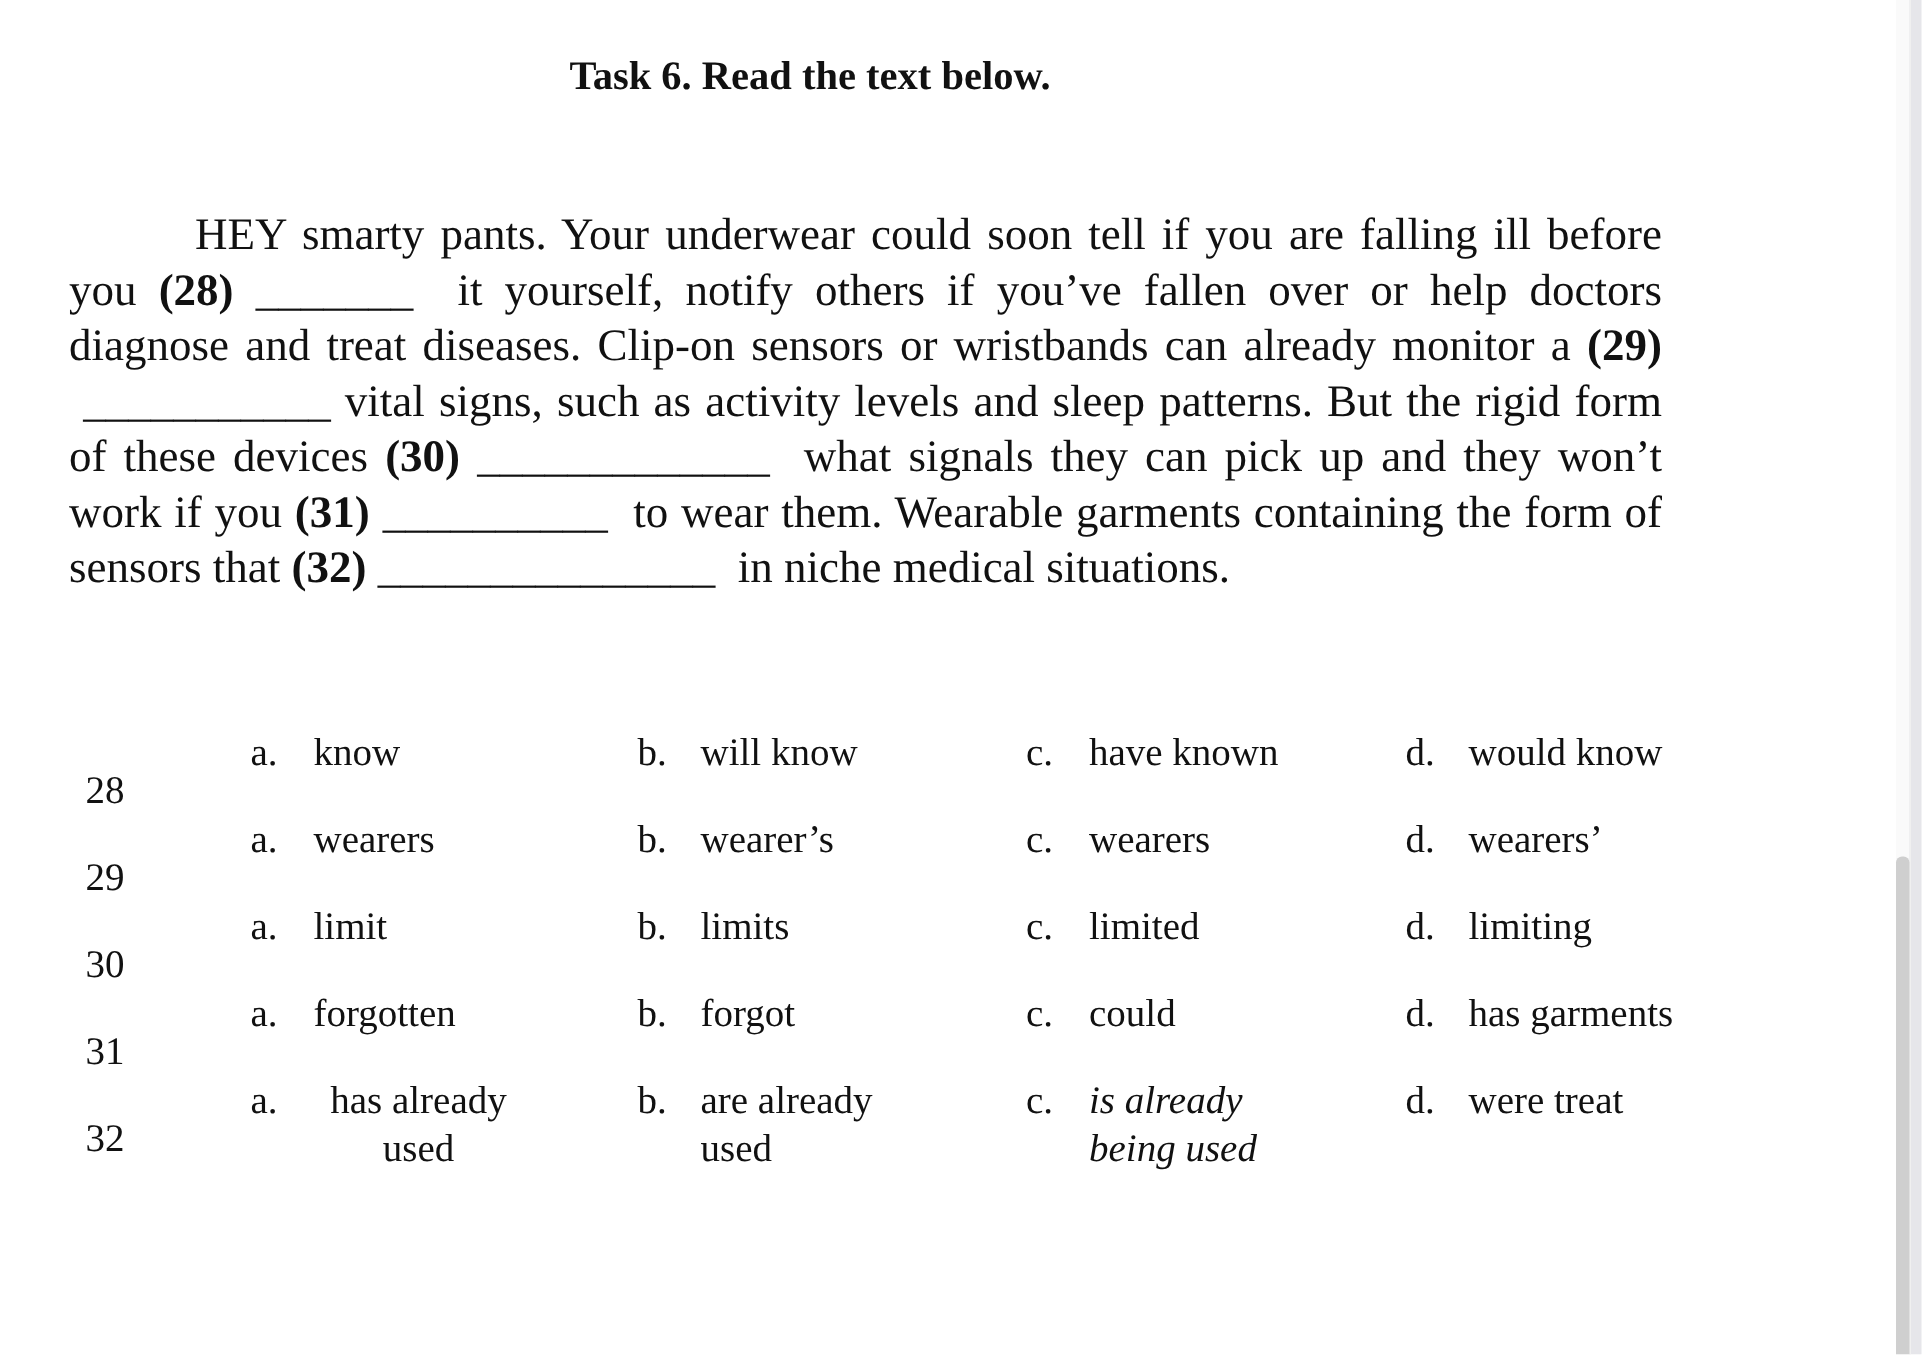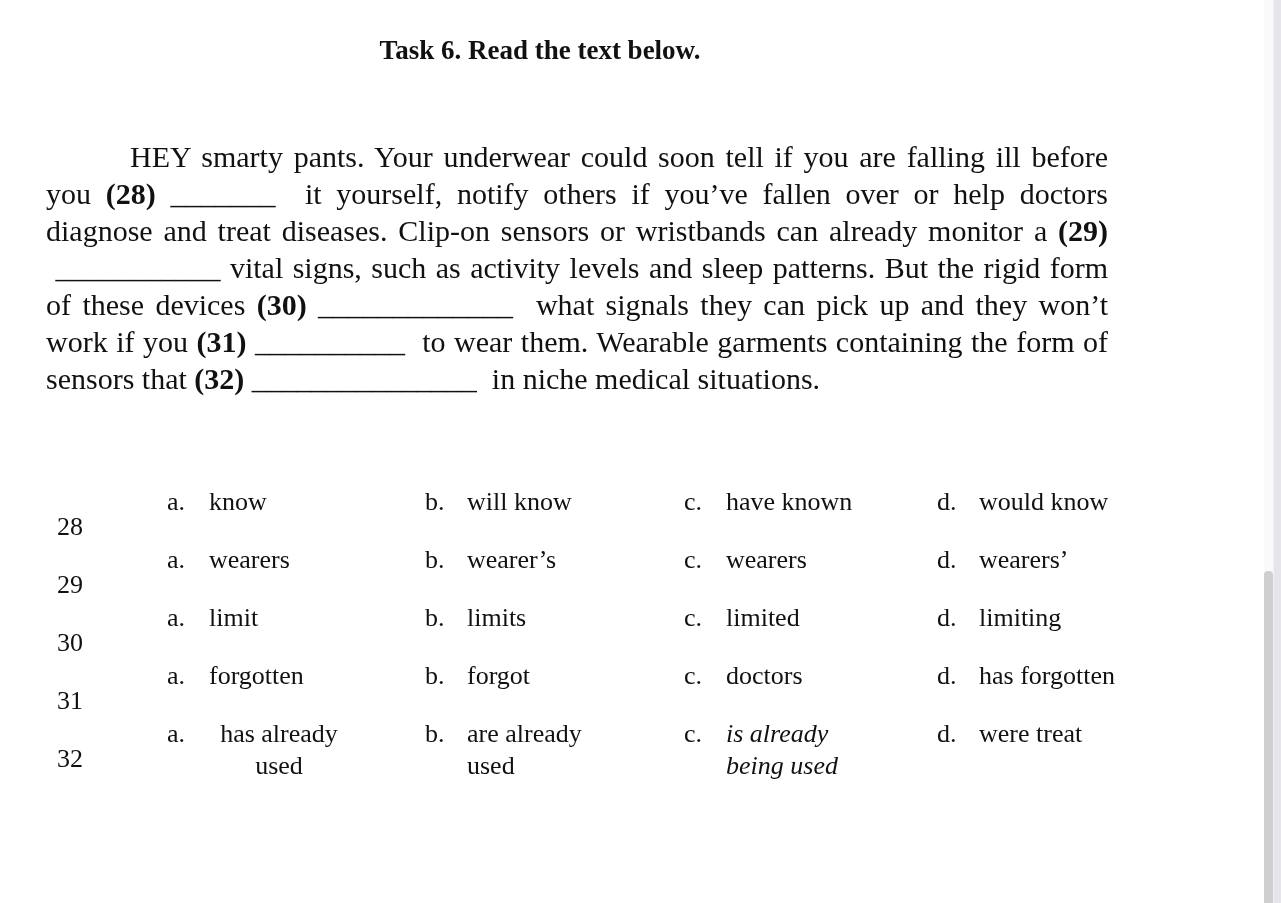--- a/index.html
+++ b/index.html
@@ -115,25 +115,25 @@
     <div class="opt oa">
         <span class="letter">a.</span>
         <span class="text">forgotten</span>
       </div>
     <div class="opt ob">
         <span class="letter">b.</span>
         <span class="text">forgot</span>
       </div>
     <div class="opt oc">
         <span class="letter">c.</span>
-        <span class="text">doctors</span>
+        <span class="text">could</span>
       </div>
     <div class="opt od">
         <span class="letter">d.</span>
-        <span class="text">has forgotten</span>
+        <span class="text">has garments</span>
       </div>
   </div>
 
   <div class="q-row" style="top:718px;">
     <span class="q-num">32</span>
     <div class="opt oa">
         <span class="letter">a.</span>
         <span class="text" style="width:140px;text-align:center;">has already used</span>
       </div>
     <div class="opt ob">

